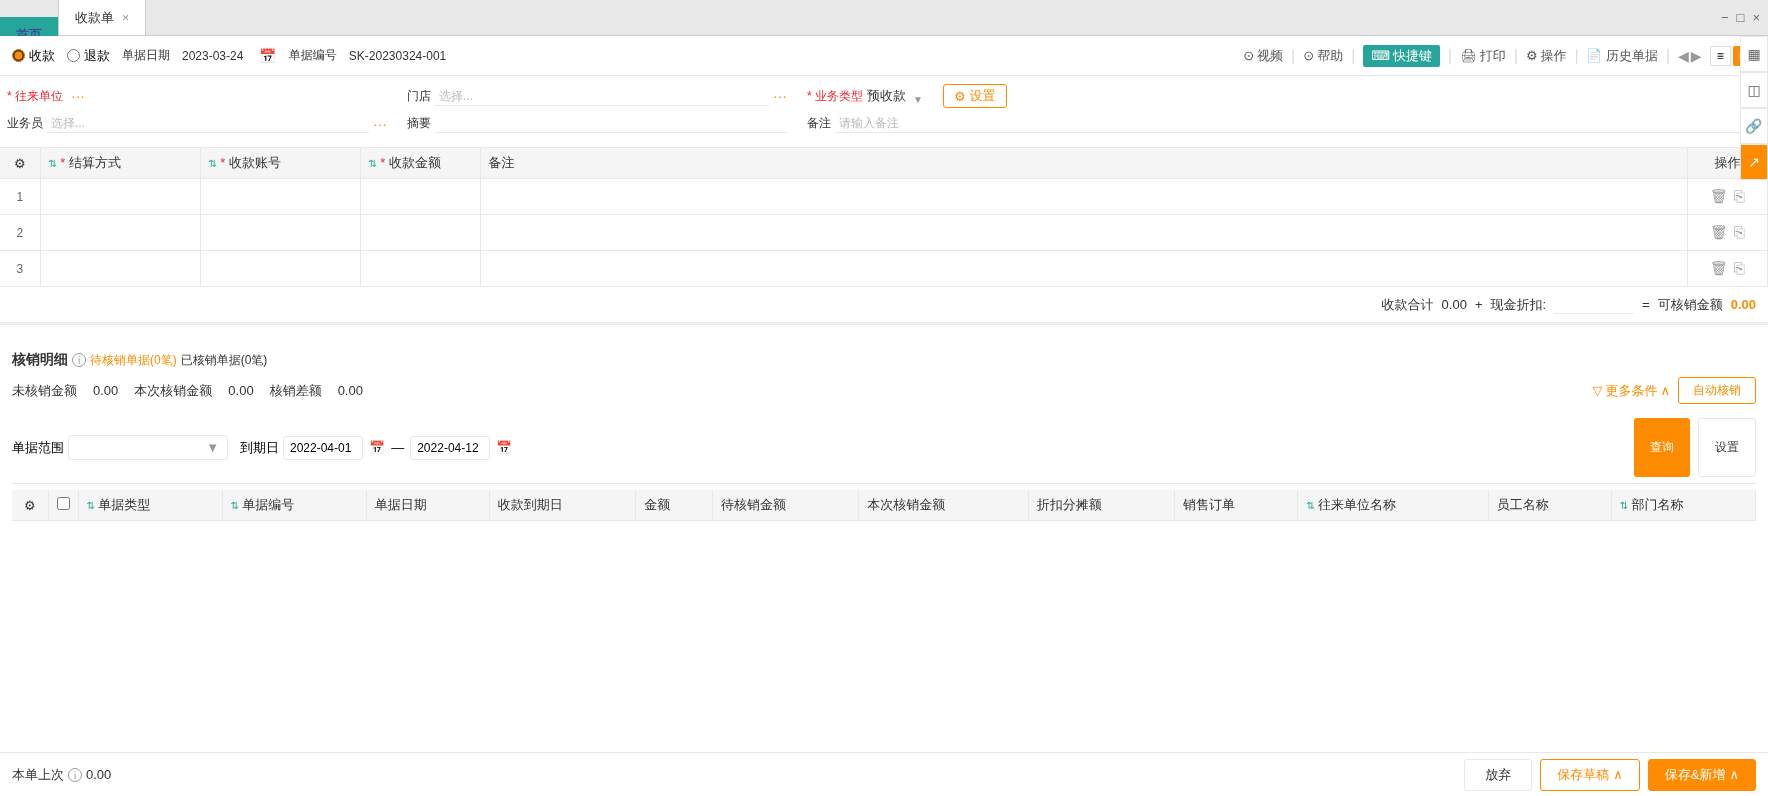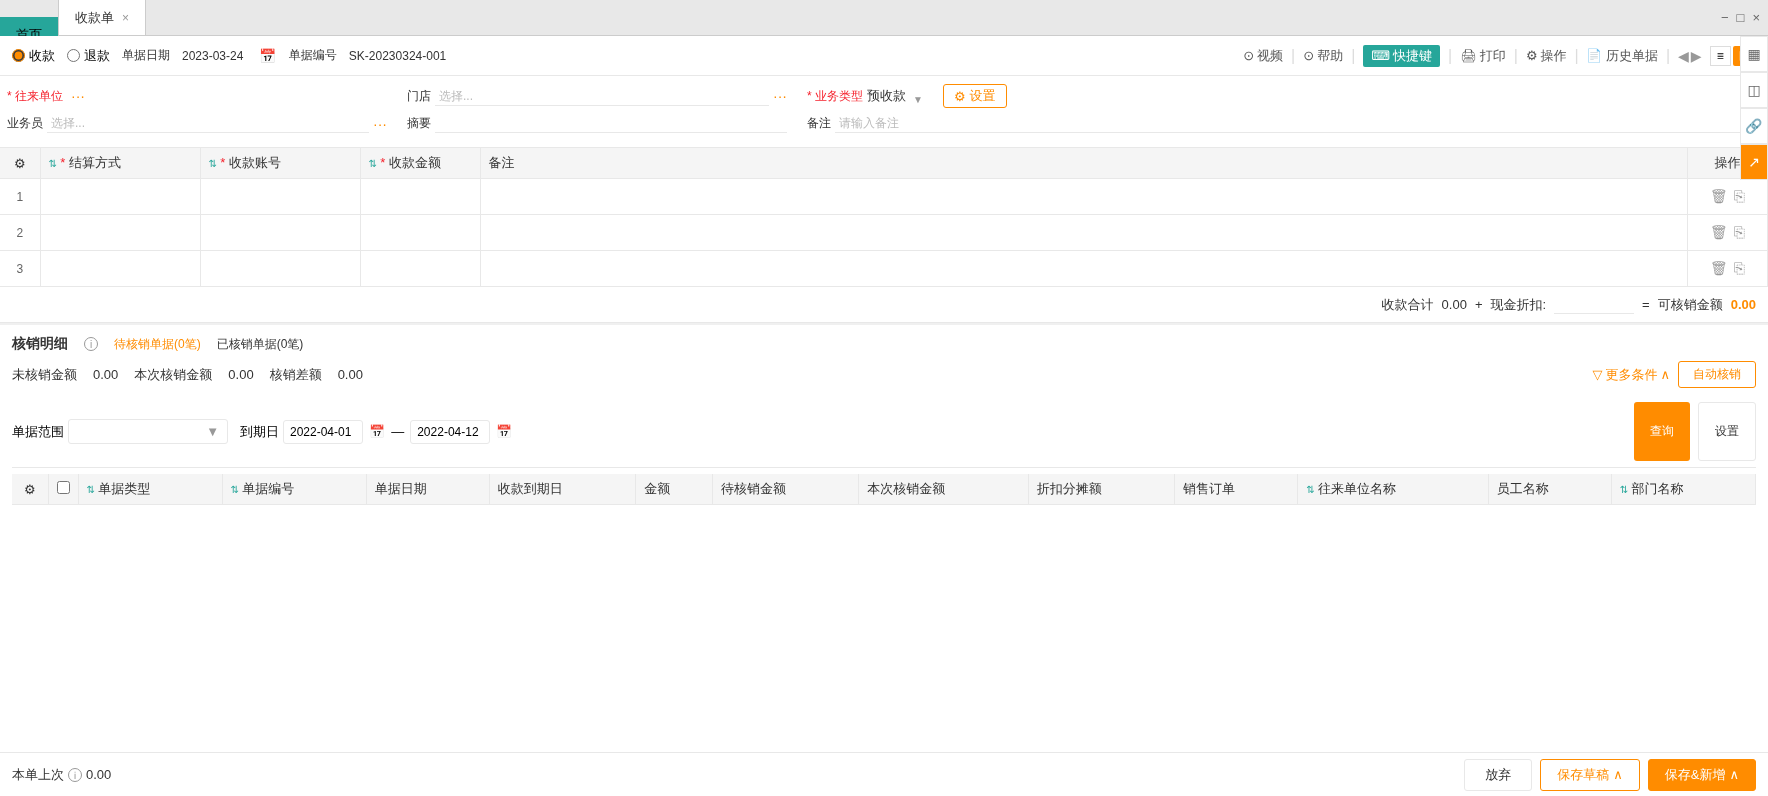--- a/index.html
+++ b/index.html
@@ -2,21 +2,21 @@
 <html><head>
   <meta charset="utf-8">
   <style>
     * { box-sizing: border-box; margin: 0; padding: 0; font-family: 'Microsoft YaHei', Arial, sans-serif; font-size: 13px; }
     body { background: #f0f2f5; overflow: hidden; width: 1768px; height: 796px; }
 
     
     .tab-bar { display: flex; align-items: center; background: #e8e8e8; height: 36px; border-bottom: 1px solid #ccc; }
     .tab-item { padding: 0 16px; height: 100%; display: flex; align-items: center; cursor: pointer; font-size: 13px; color: #333; background: #e8e8e8; }
     .tab-item.active { background: #fff; color: #333; border-right: 1px solid #ccc; border-left: 1px solid #ccc; position: relative; }
-    .tab-item.home { background: #26a69a; color: #000000; border: none; margin-top: 34px; }
+    .tab-item.home { background: #26a69a; color: #4c1d95; border: none; margin-top: 34px; }
     .tab-close { margin-left: 8px; color: #999; font-size: 12px; cursor: pointer; }
     .tab-bar-right { margin-left: auto; display: flex; align-items: center; padding-right: 8px; gap: 8px; color: #666; font-size: 16px; cursor: pointer; }
 
     
     .main-container { background: #fff; height: calc(796px - 36px); display: flex; flex-direction: column; }
 
     
     .toolbar { display: flex; align-items: center; padding: 6px 12px; background: #fff; border-bottom: 1px solid #e8e8e8; gap: 12px; height: 40px; }
     .radio-group { display: flex; gap: 12px; align-items: center; }
     .radio-label { display: flex; align-items: center; gap: 4px; cursor: pointer; }
@@ -61,21 +61,21 @@
     .gear-th { cursor: pointer; color: #666; }
 
     
     .summary-row { display: flex; align-items: center; justify-content: flex-end; padding: 8px 12px; background: #fff; border-bottom: 1px solid #e8e8e8; gap: 8px; font-size: 12px; color: #333; }
     .summary-highlight { color: #ff8c00; font-weight: bold; }
     .summary-input { border: none; border-bottom: 1px solid #e8e8e8; width: 80px; outline: none; font-size: 12px; padding: 2px; }
     .summary-eq { color: #333; }
 
     
     .verification-section { padding: 10px 12px 0; background: #fff; border-top: 2px solid #f0f0f0; }
-    .verification-header { display: flex; align-items: center; gap: 16px; margin-bottom: 8px; }
+    .verification-header { display: flex; align-items: center; gap: 4px; margin-bottom: 8px; margin-top: 16px; }
     .verification-title { font-size: 14px; font-weight: bold; color: #333; }
     .info-icon { color: #999; cursor: pointer; font-size: 12px; border: 1px solid #999; border-radius: 50%; width: 14px; height: 14px; display: inline-flex; align-items: center; justify-content: center; font-size: 10px; }
     .tab-link { color: #ff8c00; cursor: pointer; font-size: 12px; }
     .tab-link-plain { color: #333; cursor: pointer; font-size: 12px; }
 
     
     .verification-stats { display: flex; align-items: center; gap: 16px; margin-bottom: 8px; font-size: 12px; color: #333; }
     .stat-label { color: #333; }
     .stat-value { color: #333; }
     .verification-actions { margin-left: auto; display: flex; align-items: center; gap: 8px; }

